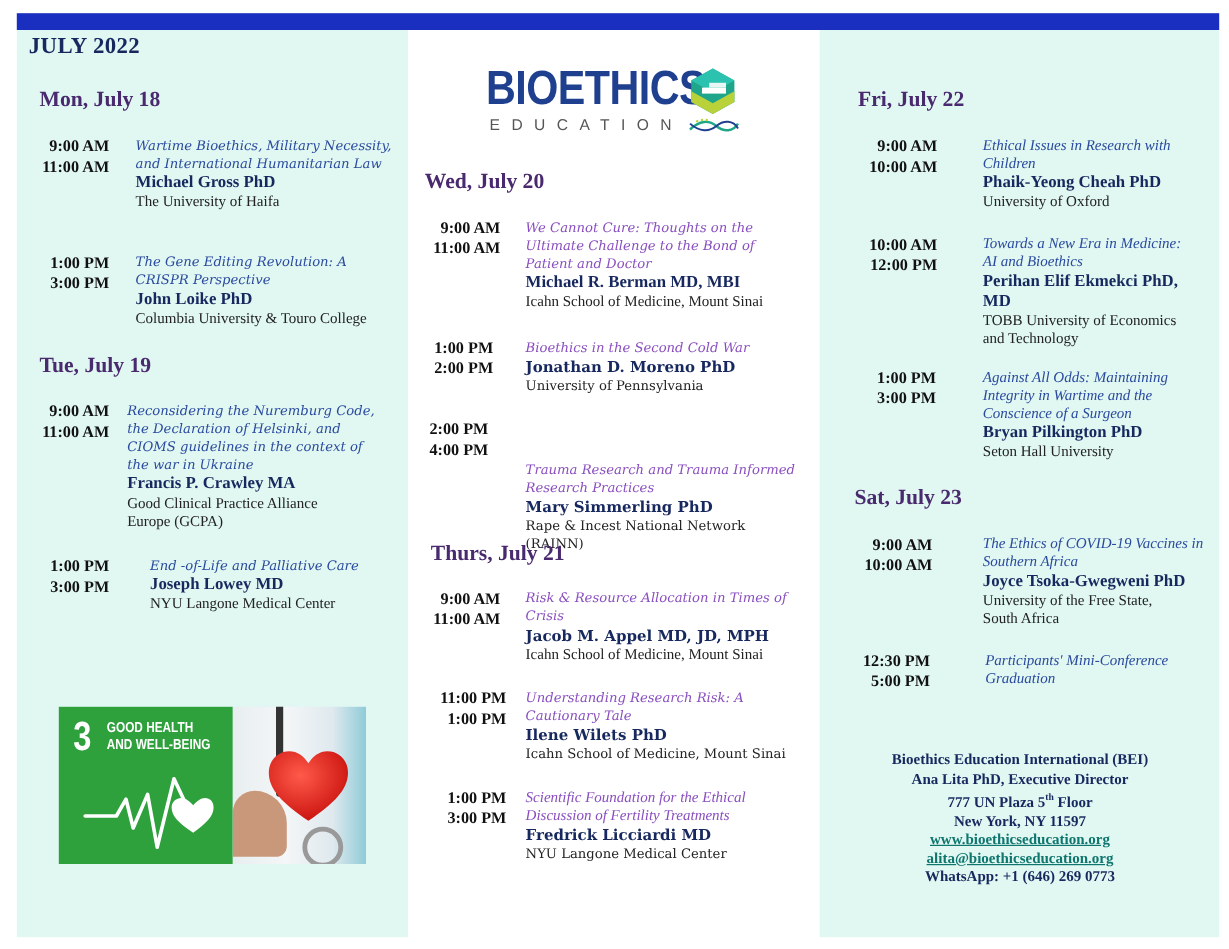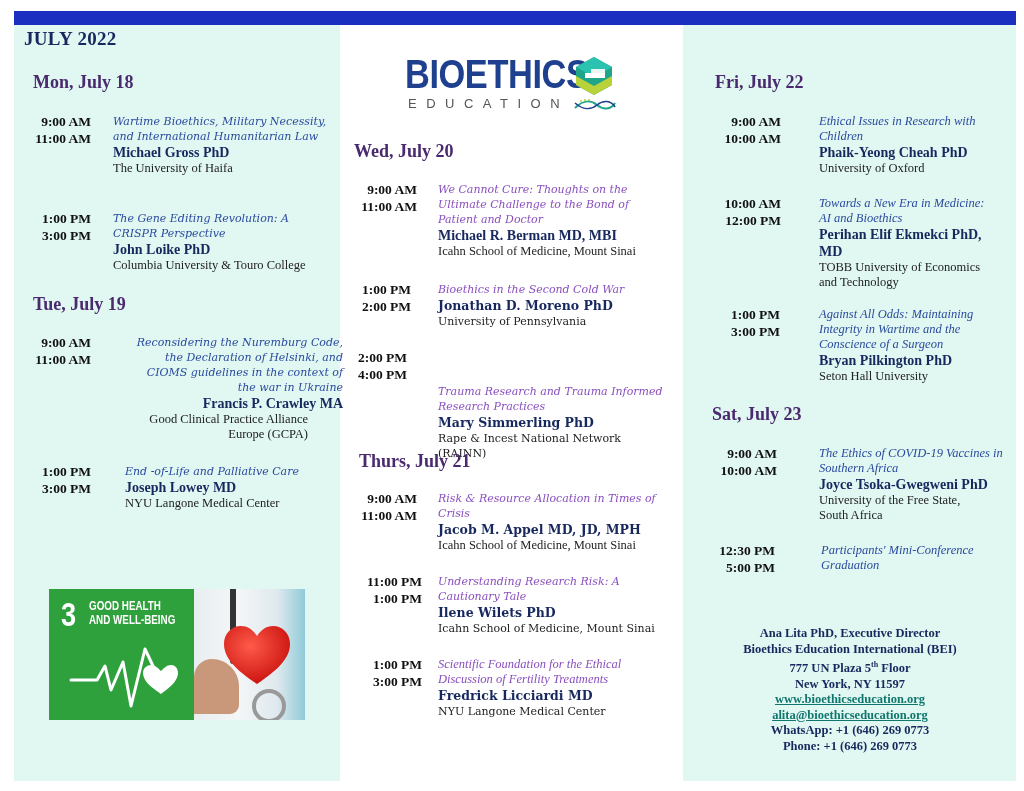--- a/index.html
+++ b/index.html
@@ -76,21 +76,21 @@
   </div>
 </div>
 
 <div class="day" style="left:33px;top:294px;">Tue, July 19</div>
 
 <div class="session" style="left:30px;top:335px;width:300px;">
   <div class="times" style="width:61px;">
       <div>9:00 AM</div>
       <div>11:00 AM</div>
     </div>
-  <div class="info" style="left:98px;width:215px;text-align:right;">
+  <div class="info" style="left:76px;width:215px;">
     <div class="title">Reconsidering the Nuremburg Code, the Declaration of Helsinki, and CIOMS guidelines in the context of the war in Ukraine</div>
     <div class="speaker">Francis P. Crawley MA</div>
     <div class="affil" style="width:180px;">Good Clinical Practice Alliance Europe (GCPA)</div>
   </div>
 </div>
 
 <div class="session" style="left:30px;top:464px;width:300px;">
   <div class="times" style="width:61px;">
       <div>1:00 PM</div>
       <div>3:00 PM</div>
@@ -281,21 +281,20 @@
   <div class="times" style="width:63px;">
       <div>12:30 PM</div>
       <div>5:00 PM</div>
     </div>
   <div class="info" style="left:109px;width:180px;">
     <div class="title serif">Participants' Mini-Conference Graduation</div>
   </div>
 </div>
 
 <div class="contact">
+  <div>Bioethics Education International (BEI)</div>
   <div>Ana Lita PhD, Executive Director</div>
-  <div>Bioethics Education International (BEI)</div>
   <div><span>777 UN Plaza 5</span><sup>th</sup><span> Floor</span></div>
   <div>New York, NY 11597</div>
   <div><a>www.bioethicseducation.org</a></div>
   <div><a>alita@bioethicseducation.org</a></div>
   <div>WhatsApp: +1 (646) 269 0773</div>
-  <div>Phone: +1 (646) 269 0773</div>
 </div>
 
 </body></html>

